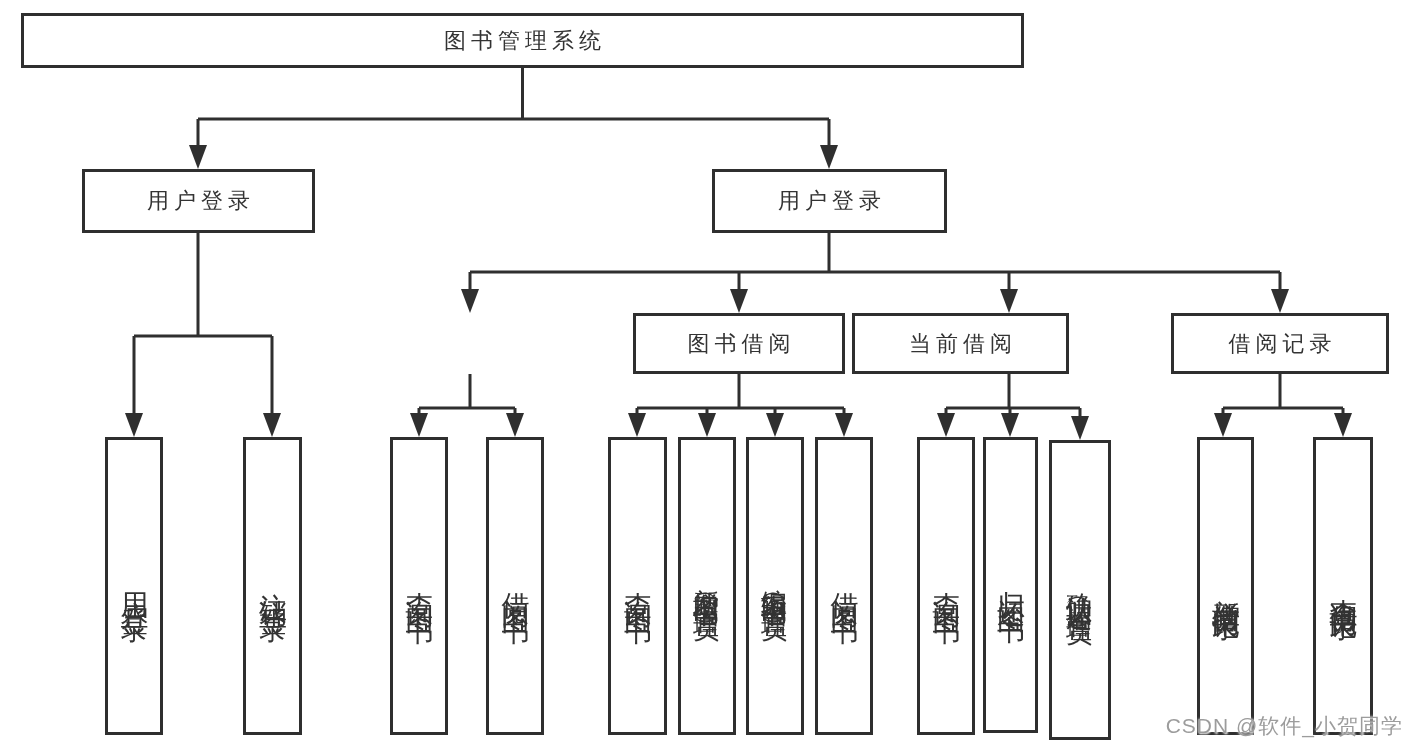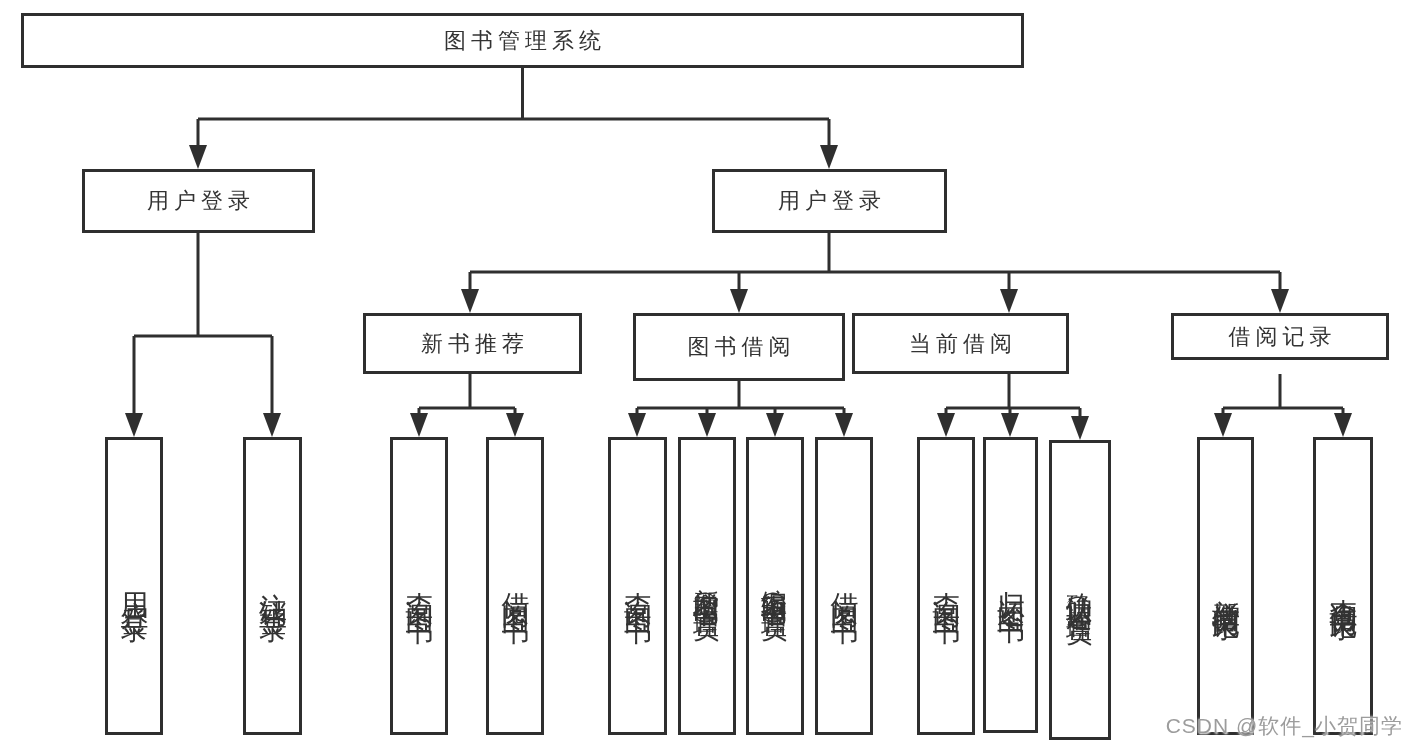--- a/index.html
+++ b/index.html
@@ -97,30 +97,27 @@
     <span class="lbl">图书管理系统</span>
   </div>
 
   <div class="box h" style="left:82px;top:169px;width:233px;height:64px">
     <span class="lbl">用户登录</span>
   </div>
   <div class="box h" style="left:712px;top:169px;width:235px;height:64px">
     <span class="lbl">用户登录</span>
   </div>
 
-  <div class="box h" style="left:363px;top:313px;width:219px;height:61px">
-    <span class="lbl">新书推荐</span>
-  </div>
-  <div class="box h" style="left:633px;top:313px;width:212px;height:68px">
+  <div class="box h" style="left:633px;top:313px;width:212px;height:61px">
     <span class="lbl">图书借阅</span>
   </div>
   <div class="box h" style="left:852px;top:313px;width:217px;height:61px">
     <span class="lbl">当前借阅</span>
   </div>
-  <div class="box h" style="left:1171px;top:313px;width:218px;height:47px">
+  <div class="box h" style="left:1171px;top:313px;width:218px;height:61px">
     <span class="lbl">借阅记录</span>
   </div>
 
   <div class="box v" style="left:105px;top:437px;width:58px;height:298px">
     <span class="lbl">用户登录</span>
   </div>
   <div class="box v" style="left:243px;top:437px;width:59px;height:298px">
     <span class="lbl">注销登录</span>
   </div>
 

